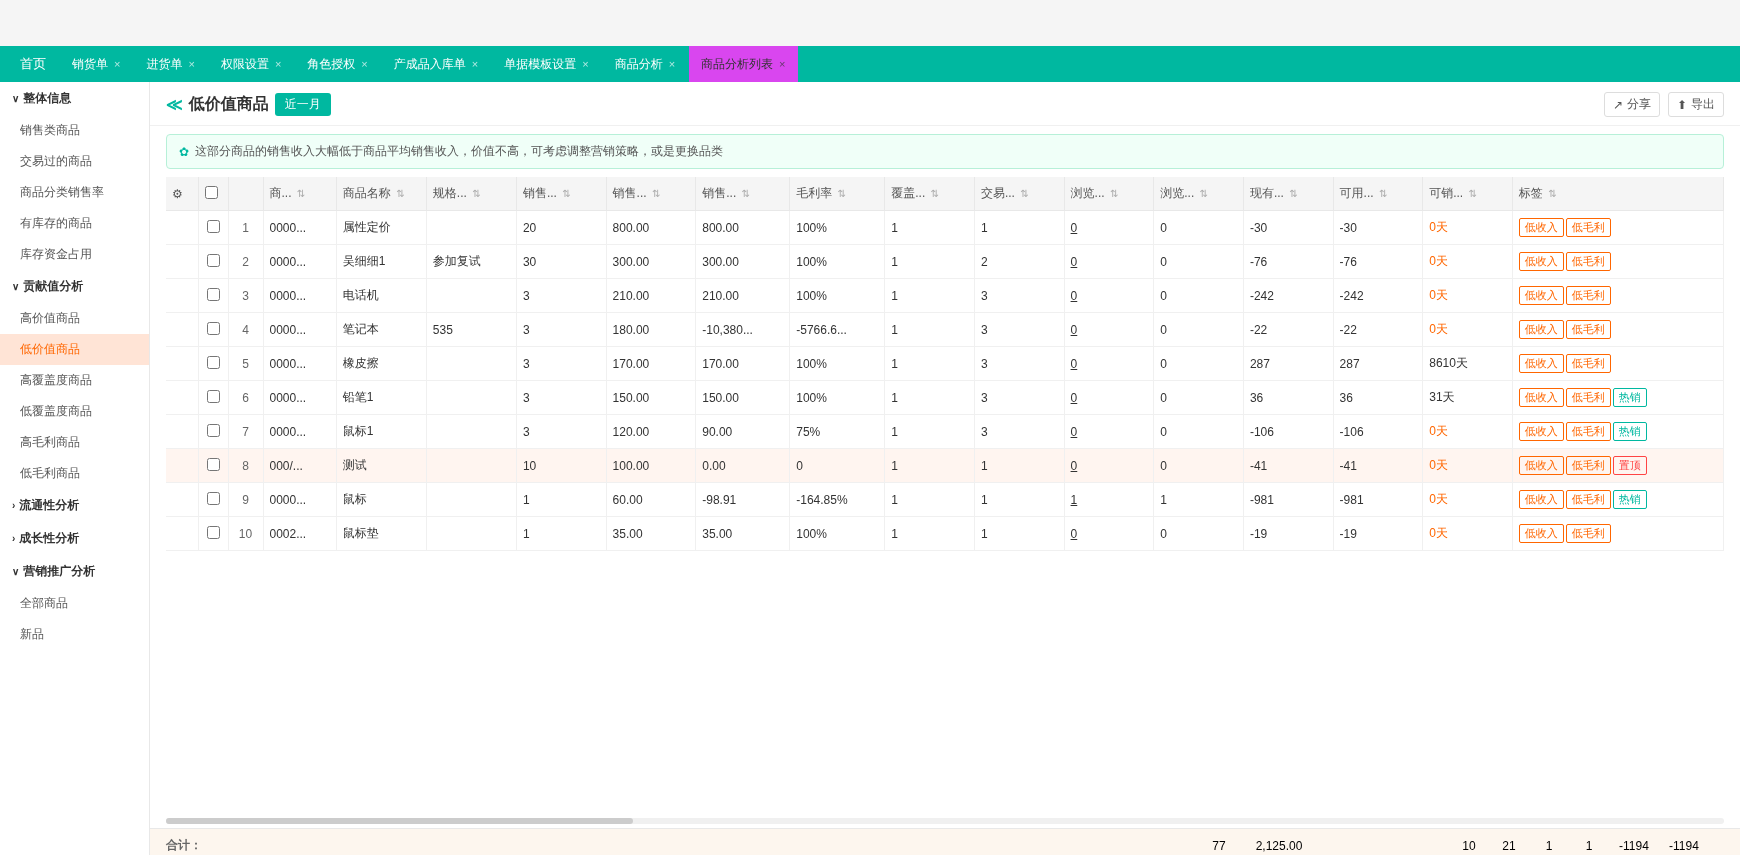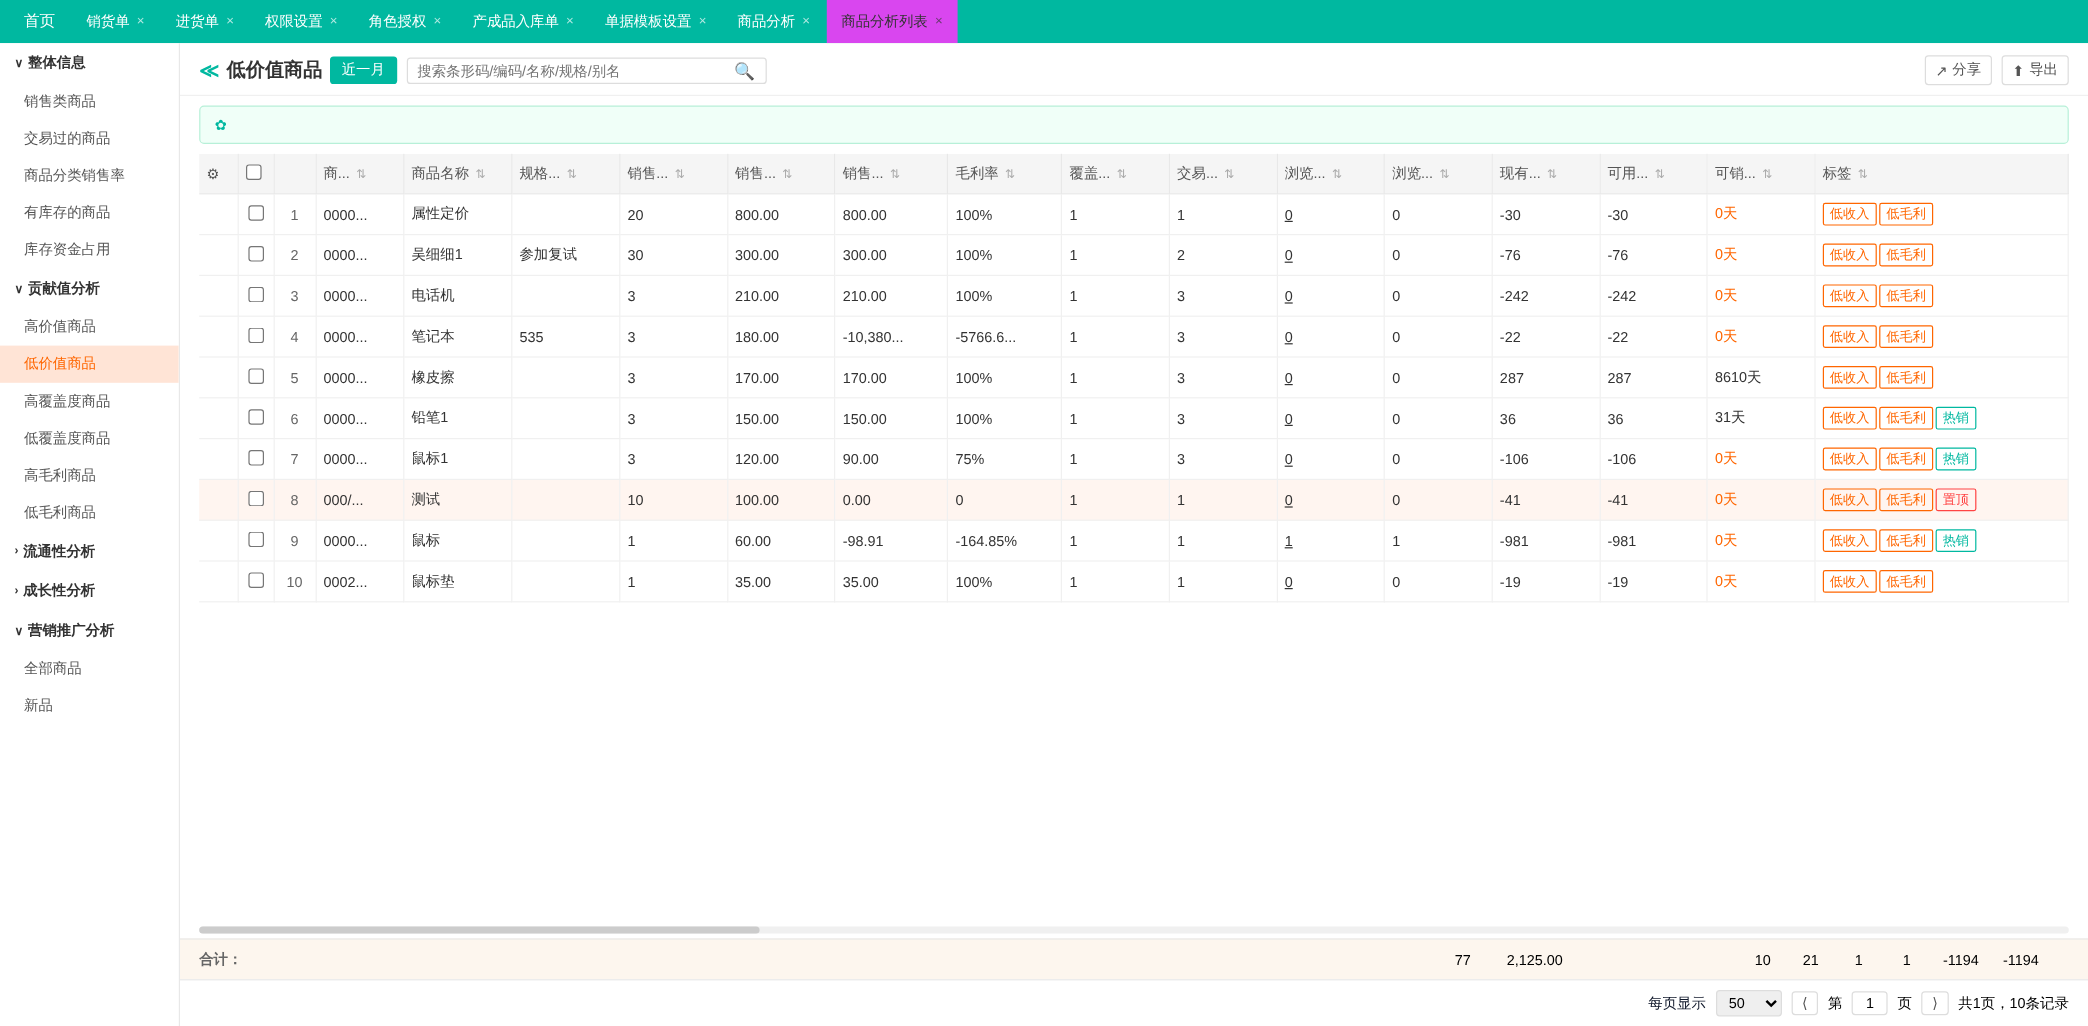--- a/index.html
+++ b/index.html
@@ -1,19 +1,19 @@
 <!DOCTYPE html>
 <html><head>
   <meta charset="utf-8">
   <style>
     * { box-sizing: border-box; margin: 0; padding: 0; font-family: "Microsoft YaHei", "SimHei", Arial, sans-serif; font-size: 12px; }
     body { background: #f5f5f5; overflow: hidden; }
 
     
-    .top-nav { background: #00b8a0; display: flex; align-items: center; height: 36px; padding: 0 8px; gap: 2px; }
+    .top-nav { background: #00b8a0; display: flex; align-items: center; height: 36px; padding: 0 8px; gap: 2px; margin-top: 46px; }
     .nav-item { color: white; padding: 0 12px; height: 36px; display: flex; align-items: center; cursor: pointer; white-space: nowrap; font-size: 13px; }
     .nav-item.active { background: #d946ef; color: #333; }
     .nav-item .close-x { margin-left: 6px; font-size: 11px; opacity: 0.7; }
     .nav-home { color: white; padding: 0 12px; height: 36px; display: flex; align-items: center; cursor: pointer; font-size: 13px; }
 
     
     .main-layout { display: flex; height: calc(855px - 36px); }
 
     
     .sidebar { width: 150px; background: white; border-right: 1px solid #e8e8e8; overflow-y: auto; flex-shrink: 0; }
@@ -156,38 +156,35 @@
   </div>
 
   <div class="content">
 
     <div class="content-header">
       <div style="display:flex;align-items:center;gap:6px;">
         <span style="font-size:16px;font-weight:bold;color:#00b8a0;cursor:pointer;">≪</span>
         <span class="page-title">低价值商品</span>
         <button class="filter-btn">近一月</button>
       </div>
-      <div class="search-box">
-        <input type="text" placeholder="搜索条形码/编码/名称/规格/别名" style="">
-        <span class="search-icon">🔍</span>
-      </div>
       <div class="header-actions">
         <button class="action-btn">
           <span>↗</span>
           <span>分享</span>
         </button>
         <button class="action-btn">
           <span>⬆</span>
           <span>导出</span>
         </button>
       </div>
     </div>
 
     <div class="alert-bar">
       <span class="alert-icon">✿</span>
+      <span>这部分商品的销售收入大幅低于商品平均销售收入，价值不高，可考虑调整营销策略，或是更换品类</span>
     </div>
 
     <div class="table-container">
       <table>
         <thead>
           <tr>
             <th style="width:32px;"><span class="gear-icon">⚙</span></th>
             <th style="width:30px;"><input type="checkbox" style=""></th>
             <th style="width:35px;"></th>
             <th>商... <span class="sort-icon">⇅</span></th>

